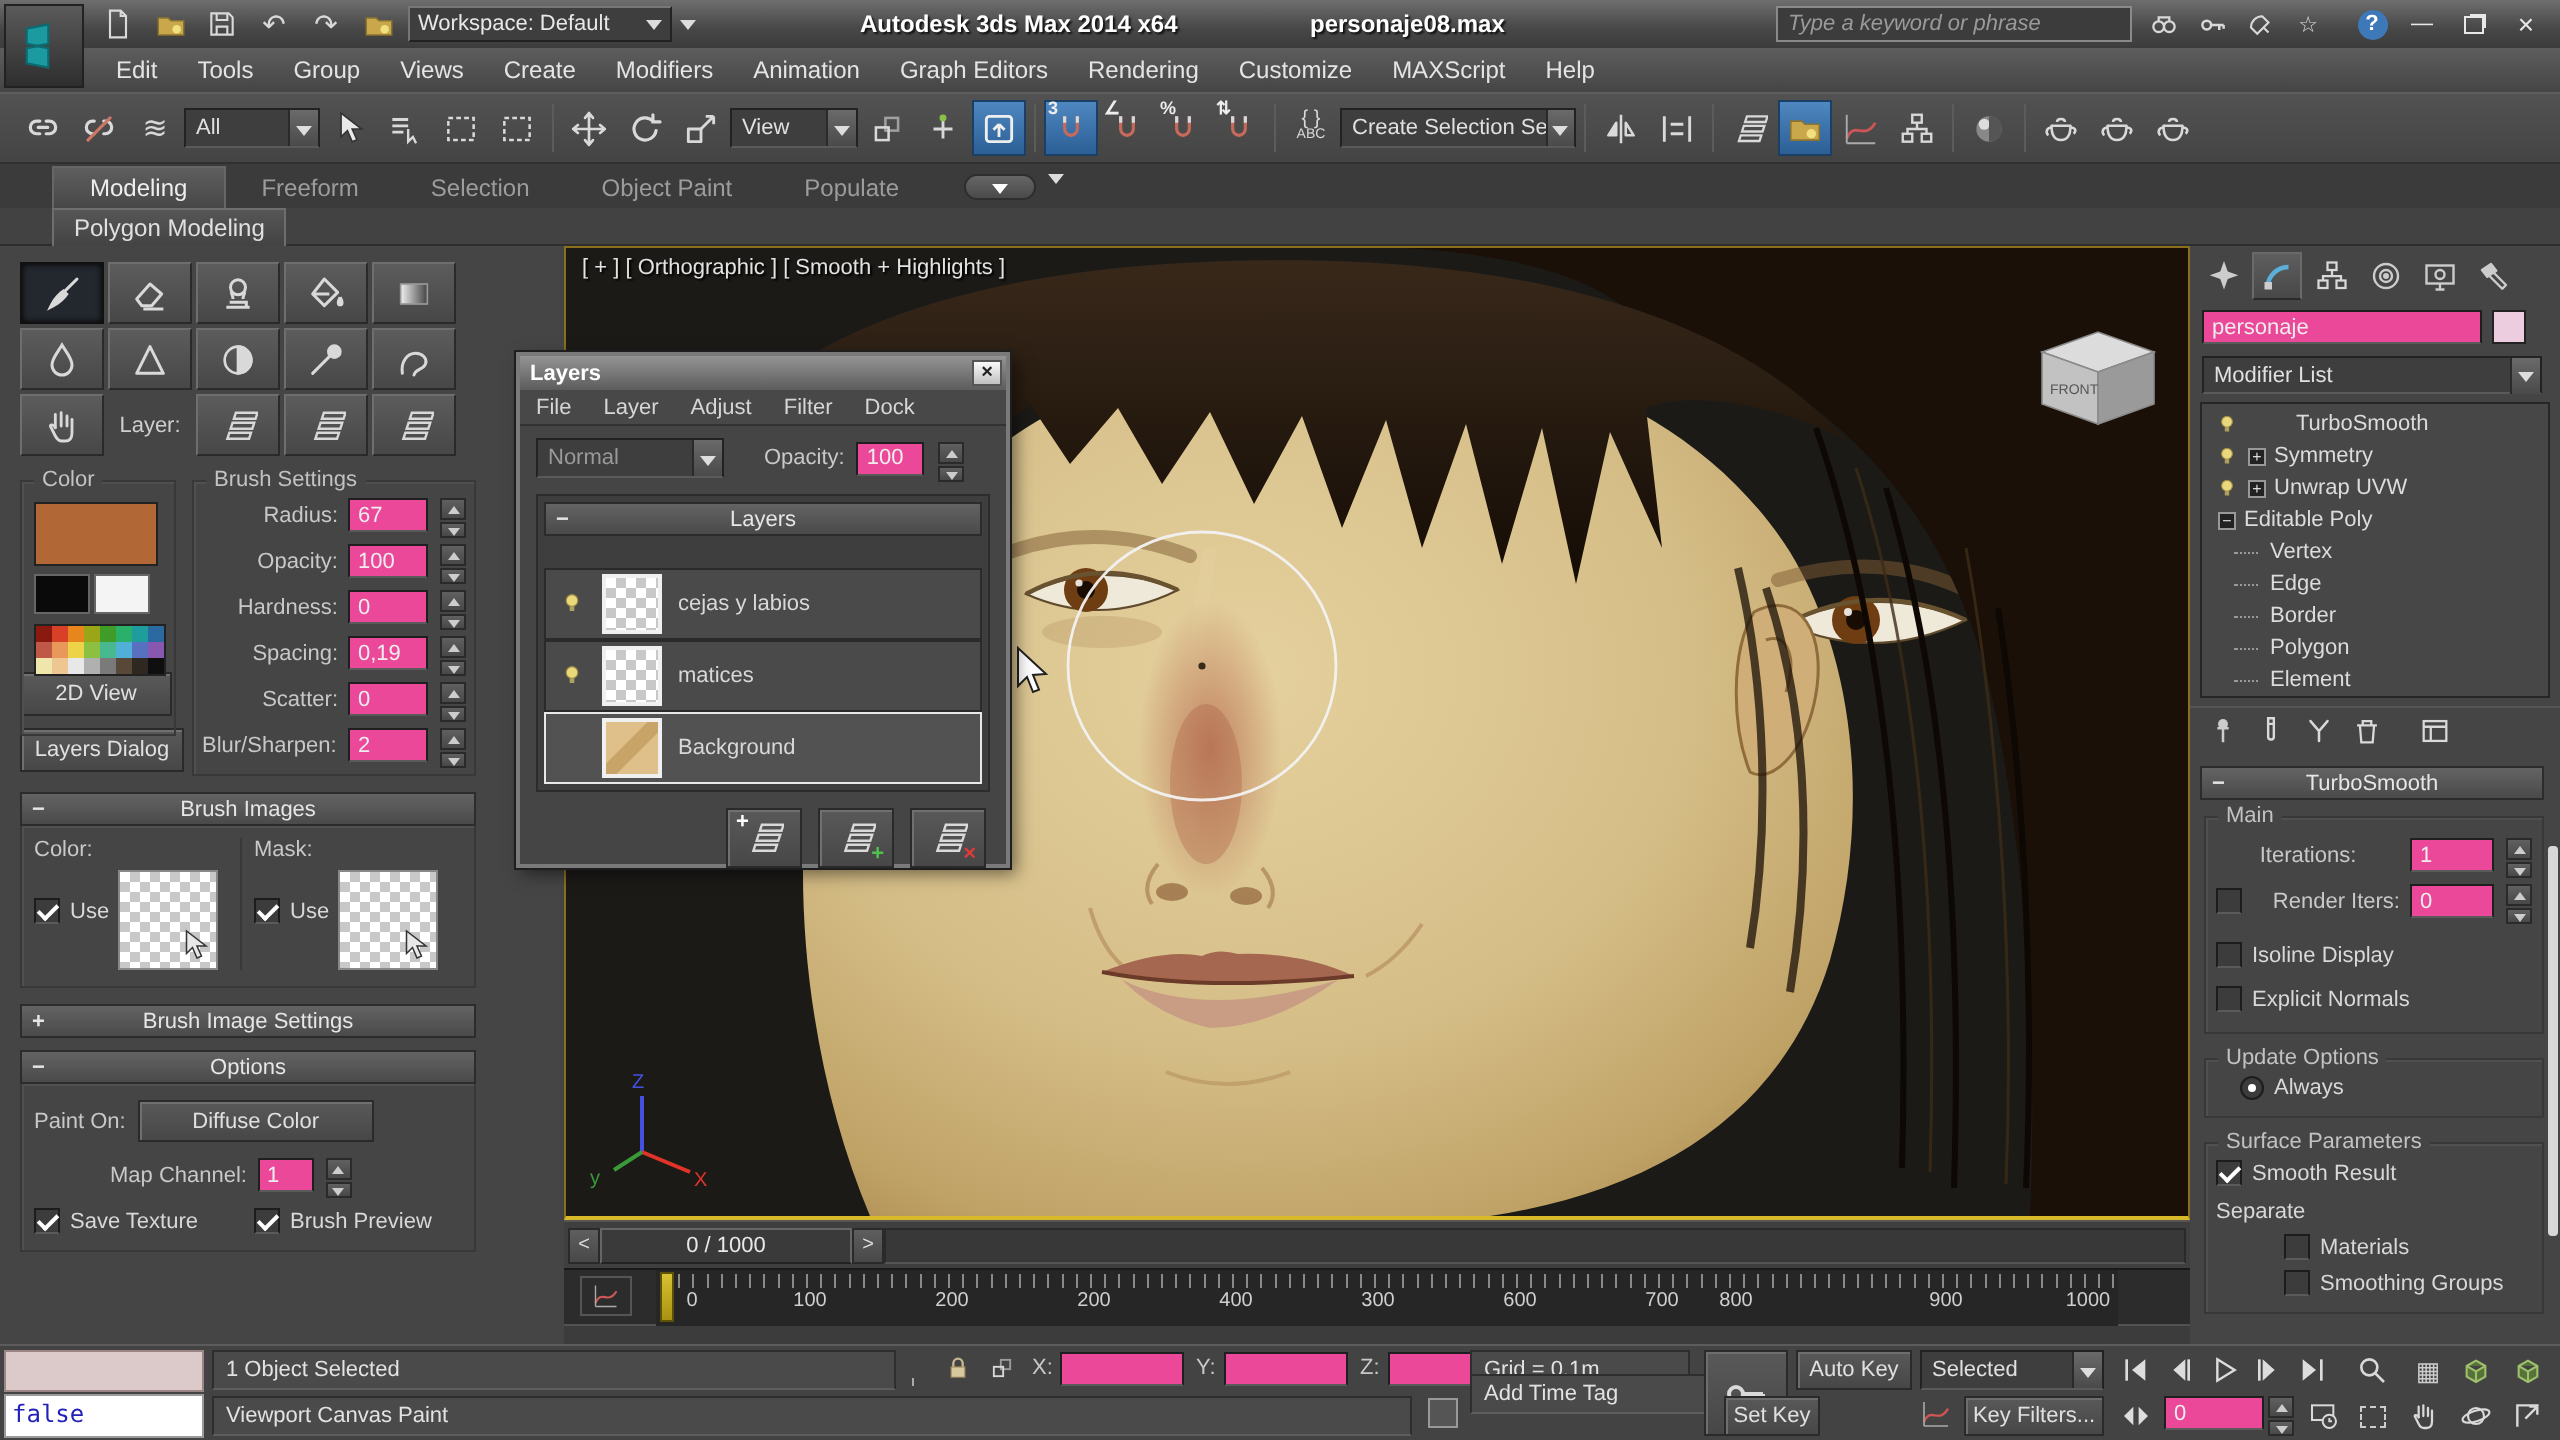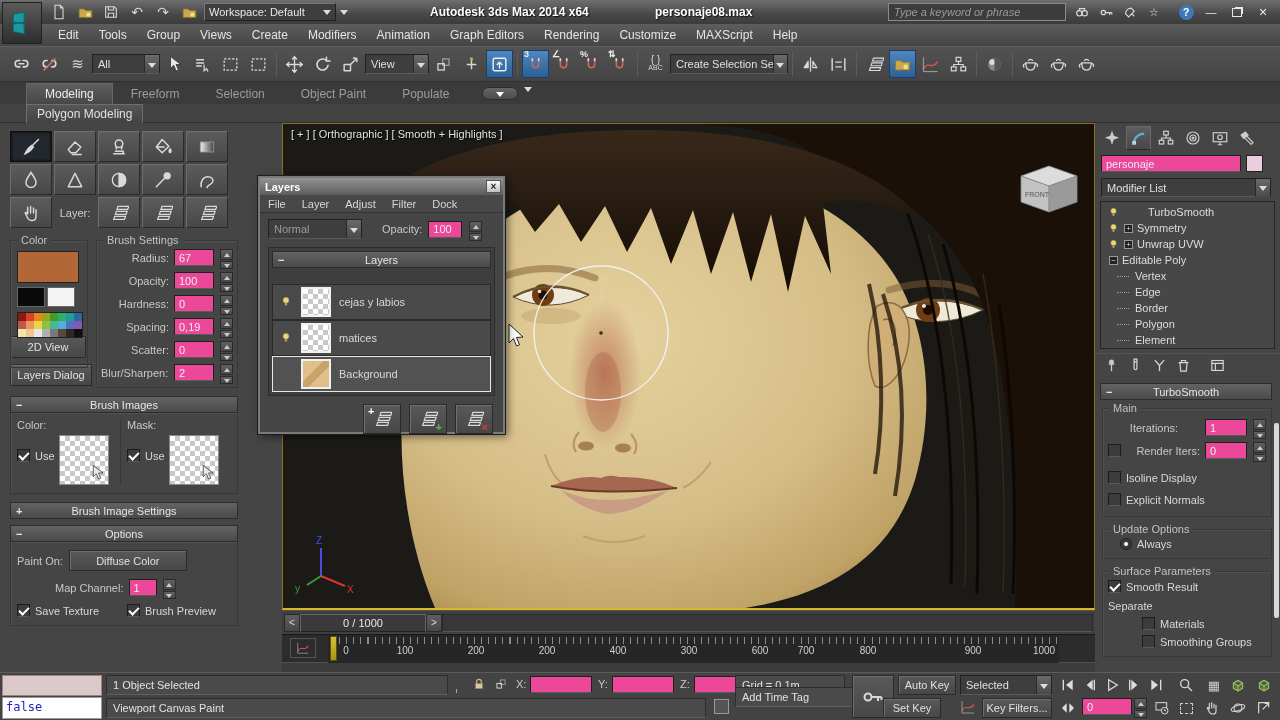--- a/index.html
+++ b/index.html
@@ -976,21 +976,21 @@
         </span>
       <div id="ruler">
         <div id="playhead"></div>
         <span class="tick" style="left:18px">0</span>
         <span class="tick" style="left:77px">100</span>
         <span class="tick" style="left:148px">200</span>
         <span class="tick" style="left:219px">200</span>
         <span class="tick" style="left:290px">400</span>
         <span class="tick" style="left:361px">300</span>
         <span class="tick" style="left:432px">600</span>
-        <span class="tick" style="left:478px">700</span>
+        <span class="tick" style="left:503px">700</span>
         <span class="tick" style="left:540px">800</span>
         <span class="tick" style="left:645px">900</span>
         <span class="tick" style="left:716px">1000</span>
       </div>
     </div>
     <div id="strip"></div>
   </div>
 
   <div id="rpanel">
     <div style="display:flex;padding:3px 4px;gap:2px">
@@ -1188,21 +1188,21 @@
     <input class="s fld" style="left: 694px; top: 3px; width: 62px;">
     <span class="s" style="left:714px;top:26px;width:15px;height:15px;border:1px solid #999;background:#555"></span>
     <div class="s sunk" style="left:735px;top:2px;width:110px">Grid = 0,1m</div>
     <div class="s sunk" style="left:735px;top:14px;width:125px">Add Time Tag</div>
     <div class="s sbtn" style="left:852px;top:2px;width:42px;height:43px">
         <svg viewBox="0 0 24 24" width="24" height="24">
           <use href="#i-key"></use>
         </svg>
       </div>
     <div class="s sbtn" style="left:898px;top:2px;width:58px">Auto Key</div>
-    <div class="s sbtn" style="left:883px;top:25px;width:58px">Set Key</div>
+    <div class="s sbtn" style="left:862px;top:25px;width:48px">Set Key</div>
     <div class="s ddfield" style="left:960px;top:2px;width:92px">
         <span>Selected</span>
         <span class="ddarr">
           <span class="tri-d" style="margin-top:6px"></span>
         </span>
       </div>
     <span class="s" style="left:960px;top:26px"><svg viewBox="0 0 24 24" width="16" height="16">
           <use href="#i-curve"></use>
         </svg></span>
     <div class="s sbtn" style="left:982px;top:25px;width:70px">Key Filters...</div>

